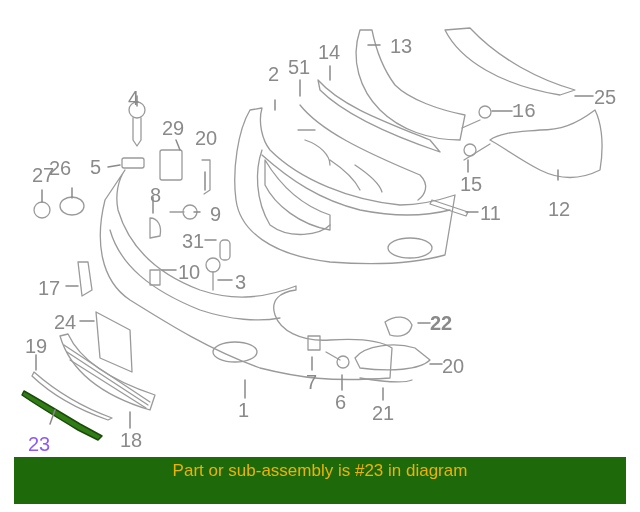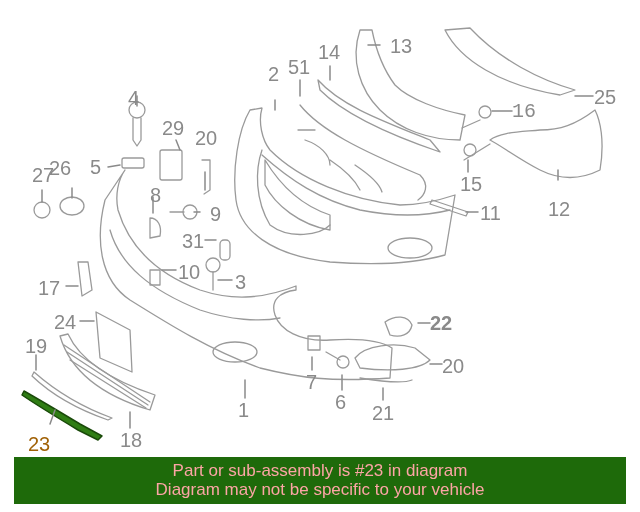--- a/index.html
+++ b/index.html
@@ -1,20 +1,20 @@
 <!DOCTYPE html>
 <html><head>
 <meta charset="utf-8">
 <style>
   html, body { margin:0; padding:0; background:#ffffff; }
   body { width:640px; height:512px; position:relative; overflow:hidden; font-family:"Liberation Sans", sans-serif; }
   #diagram { position:absolute; left:0; top:0; width:640px; height:458px; }
   .callout { position:absolute; font-family:"Liberation Sans", sans-serif; font-size:20px; color:#8a8a8a; line-height:1; white-space:nowrap; }
-  .callout.active { color:#a16207; }
-  #banner { position:absolute; left:14px; top:457px; width:612px; height:47px; background:#1e6a0a; color:#fca5a5; text-align:center; font-size:17px; line-height:19px; padding-top:4px; box-sizing:border-box; }
+  .callout.active { color:#8b5cf6; }
+  #banner { position:absolute; left:14px; top:457px; width:612px; height:47px; background:#1e6a0a; color:#eab308; text-align:center; font-size:17px; line-height:19px; padding-top:4px; box-sizing:border-box; }
   #banner div { font-family:"Liberation Sans", sans-serif; }
 </style>
 </head>
 <body>
 
 <div id="diagram">
   <svg width="640" height="458" viewBox="0 0 640 458" fill="none" stroke="#9a9a9a" stroke-width="1.3" stroke-linejoin="round" stroke-linecap="round">
 
     <path d="M250 110 C238 130 232 170 236 200 C240 230 270 255 330 262 C380 266 420 262 445 255 L455 195 C440 200 420 205 400 205 C350 200 300 180 270 150 C262 140 258 122 262 108 Z"></path>
     <path d="M262 155 C290 180 320 200 360 210 C400 218 430 215 450 210"></path>
@@ -139,14 +139,13 @@
   <span class="callout" style="left:480px;top:203px;">11</span>
   <span class="callout" style="left:430px;top:313px;font-weight:bold;">22</span>
   <span class="callout" style="left:442px;top:356px;">20</span>
   <span class="callout" style="left:372px;top:403px;">21</span>
   <span class="callout" style="left:335px;top:392px;">6</span>
   <span class="callout" style="left:306px;top:372px;">7</span>
 </div>
 
 <div id="banner">
   <div>Part or sub-assembly is #23 in diagram</div>
-  <div>Diagram may not be specific to your vehicle</div>
 </div>
 
 </body></html>

